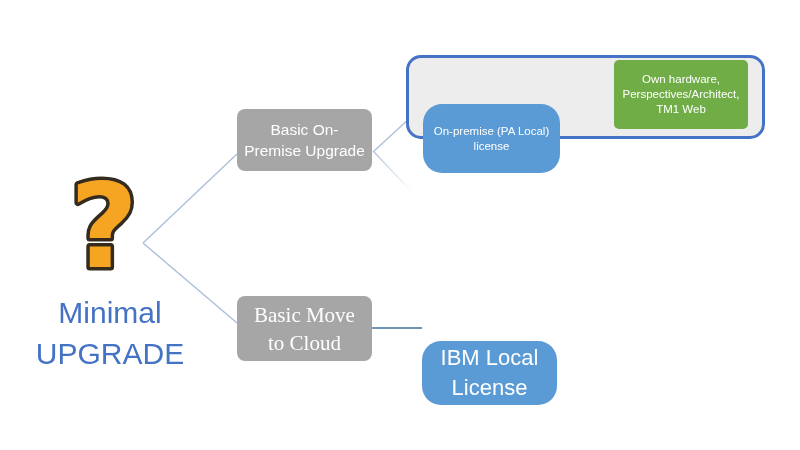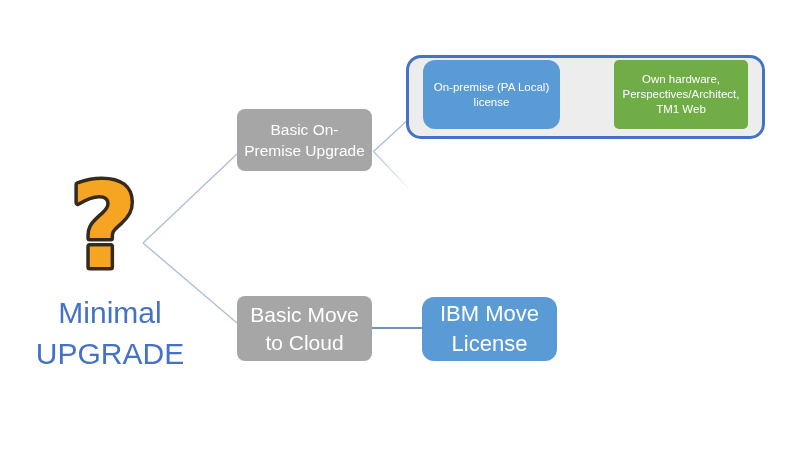--- a/index.html
+++ b/index.html
@@ -43,21 +43,21 @@
     display: flex;
     align-items: center;
     justify-content: center;
     text-align: center;
     color: #ffffff;
     white-space: pre-line;
     z-index: 3;
     box-sizing: border-box;
   }
   .node-gray { background: #A6A6A6; border-radius: 8px; }
-  .node-blue { background: #5B9BD5; border-radius: 12px; }
+  .node-blue { background: #5B9BD5; border-radius: 19px; margin-top: 44px; }
   .node-green { background: #70AD47; border-radius: 5px; }
 
   .node-basic-onpremise {
     left: 237px; top: 109px;
     width: 135px; height: 62px;
     font-size: 15.5px; line-height: 21px;
   }
   .group-container {
     position: absolute;
     left: 406px; top: 55px;
@@ -74,21 +74,21 @@
     font-size: 11.5px; line-height: 15px;
   }
   .node-own-hardware {
     left: 614px; top: 60px;
     width: 134px; height: 69px;
     font-size: 11.5px; line-height: 15px;
   }
   .node-basic-move {
     left: 237px; top: 296px;
     width: 135px; height: 65px;
-    font-size: 21px; line-height: 28px;
+    font-size: 21px; line-height: 28px; font-family: Liberation Serif, serif;
   }
   .node-ibm-cloud {
     left: 422px; top: 297px;
     width: 135px; height: 64px;
     font-size: 22px; line-height: 30px;
   }
 </style>
 </head>
 <body>
 
@@ -126,16 +126,16 @@
   <div class="node node-blue node-onpremise-license">On-premise (PA Local)
 license</div>
 
   <div class="node node-green node-own-hardware">Own hardware,
 Perspectives/Architect,
 TM1 Web</div>
 
   <div class="node node-gray node-basic-move">Basic Move
 to Cloud</div>
 
-  <div class="node node-blue node-ibm-cloud">IBM Move
+  <div class="node node-blue node-ibm-cloud">IBM Local
 License</div>
 
 </div>
 
 </body></html>

